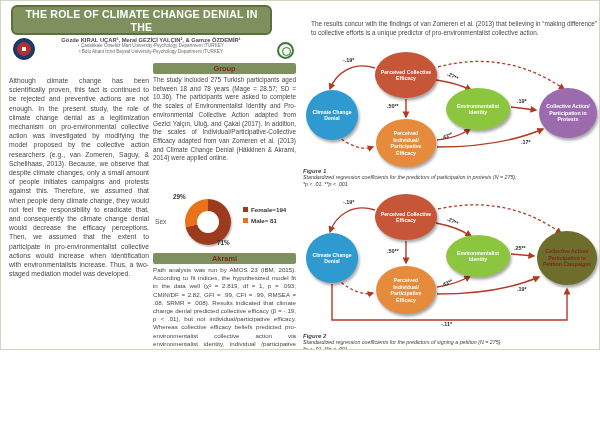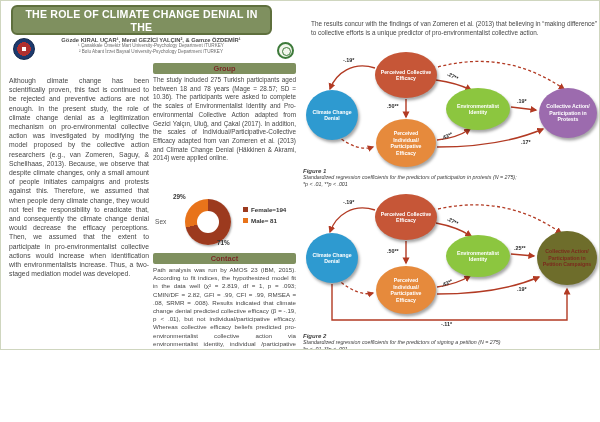--- a/index.html
+++ b/index.html
@@ -120,21 +120,21 @@
         <div class="swatch" style="background:#9C3A1E;"></div>
         <div class="legend-text">Female=194</div>
       </div>
       <div class="legend-row">
         <div class="swatch" style="background:#E8731A;"></div>
         <div class="legend-text">Male= 81</div>
       </div>
     </div>
   </div>
 
-  <div class="bar" style="left:152px; top:252px; width:143px;">Contact</div>
+  <div class="bar" style="left:152px; top:252px; width:143px;">Akrami</div>
   <div class="body-text" style="left:152px; top:265px; width:143px; height:155px; font-size:6.2px; line-height:8.2px;">Path analysis was run by AMOS 23 (IBM, 2015). According to fit indices, the hypothesized model fit in the data well (χ² = 2.819, df = 1, p = .093; CMIN/DF = 2.82, GFI = .99, CFI = .99, RMSEA = .08, SRMR = .008). Results indicated that climate change denial predicted collective efficacy (β = -.19, p &lt; .01), but not individual/participative efficacy. Whereas collective efficacy beliefs predicted pro-environmentalist collective action via environmentalist identity, individual /participative efficacy beliefs had indirect (via environmentalist identity) and direct effect (β = .17, p &lt; .01) on pro-environmentalist collective action (both participation in protests and in petition campaigns).</div>
 
   <div class="body-text" style="left:310px; top:19px; width:286px; height:28px; font-size:6.4px; line-height:8.6px;">The results concur with the findings of van Zomeren et al. (2013) that believing in “making difference” to collective efforts is a unique predictor of pro-environmentalist collective action.</div>
 
   <div class="fig" style="left:300px; top:48px; height:143px;">
     <svg width="300" height="118">
       <defs>
         <marker id="ah1" markerWidth="6" markerHeight="6" refX="4" refY="2.5" orient="auto">
           <path d="M0,0 L5,2.5 L0,5 Z" fill="#B23A23"></path>
         </marker>

